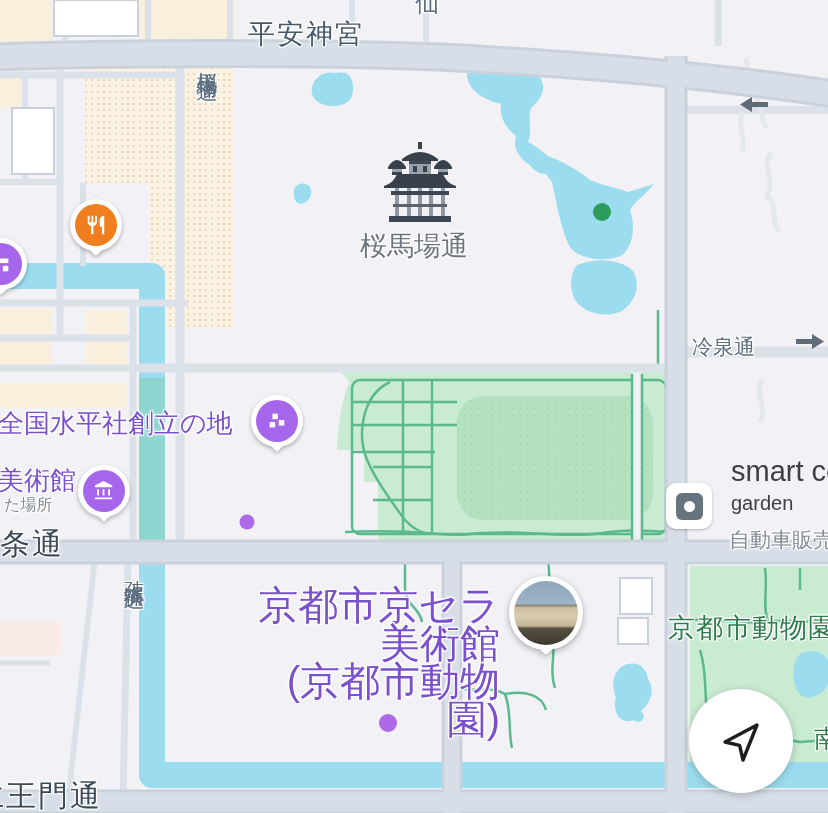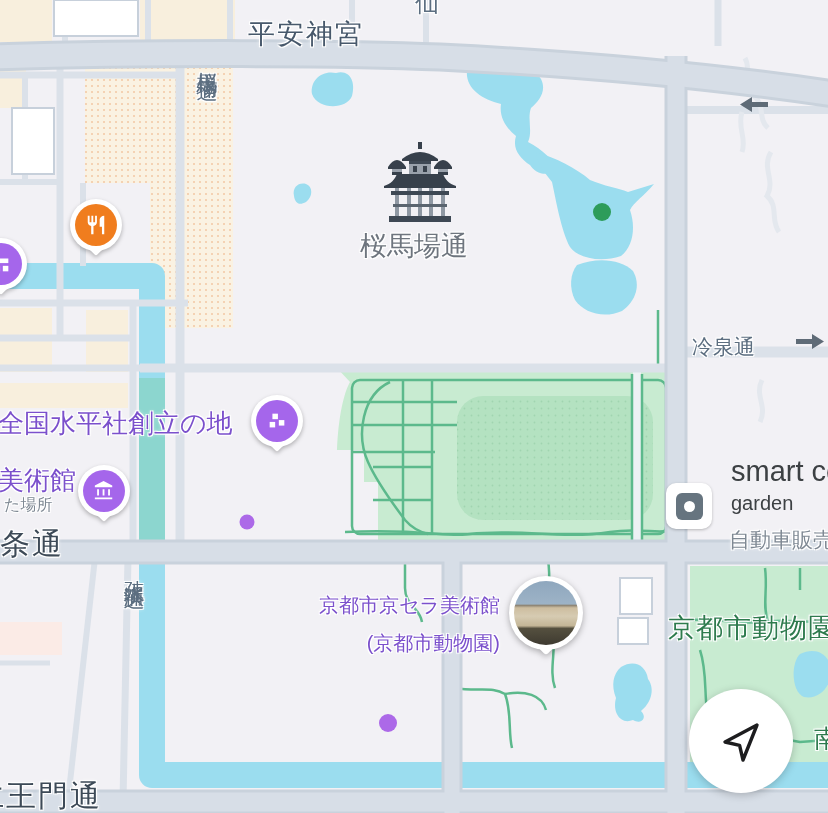--- a/index.html
+++ b/index.html
@@ -301,21 +301,21 @@
   <div class="lbl road" style="left:692px;top:333px;">冷泉通</div>
   <div class="lbl road-dark" style="left:-32px;top:524px;">二条通</div>
   <div class="lbl road-dark" style="left:-26px;top:776px;">仁王門通</div>
   <div class="lbl road vert" style="left:120px;top:563px;">疎水浜通</div>
 
   <div class="lbl" style="left:360px;top:228px;font-size:27px;color:#6E757E;">桜馬場通</div>
   <div class="lbl purple" style="left:-2px;top:406px;font-size:26px;">全国水平社創立の地</div>
   <div class="lbl purple" style="left:-2px;top:463px;font-size:26px;">美術館</div>
   <div class="lbl graylbl" style="left:4px;top:495px;font-size:16px;">た場所</div>
 
-  <div class="lbl purple" style="left:240px;top:586px;width:260px;text-align:right;font-size:20px;line-height:38px;white-space:normal;">
+  <div class="lbl purple" style="left:240px;top:586px;width:260px;text-align:right;font-size:40px;line-height:38px;white-space:normal;">
     <span>京都市京セラ美術館</span><br>
     <span>(京都市動物園)</span>
   </div>
 
   <div class="lbl greenlbl" style="left:668px;top:610px;font-size:27px;letter-spacing:1px;">京都市動物園</div>
 
   <div class="lbl darklbl" style="left:731px;top:455px;font-size:29px;">smart ce</div>
   <div class="lbl darklbl" style="left:731px;top:492px;font-size:20px;">garden</div>
   <div class="lbl graylbl" style="left:729px;top:526px;font-size:21px;">自動車販売</div>
   <div class="lbl greenlbl" style="left:814px;top:722px;font-size:25px;">南</div>

